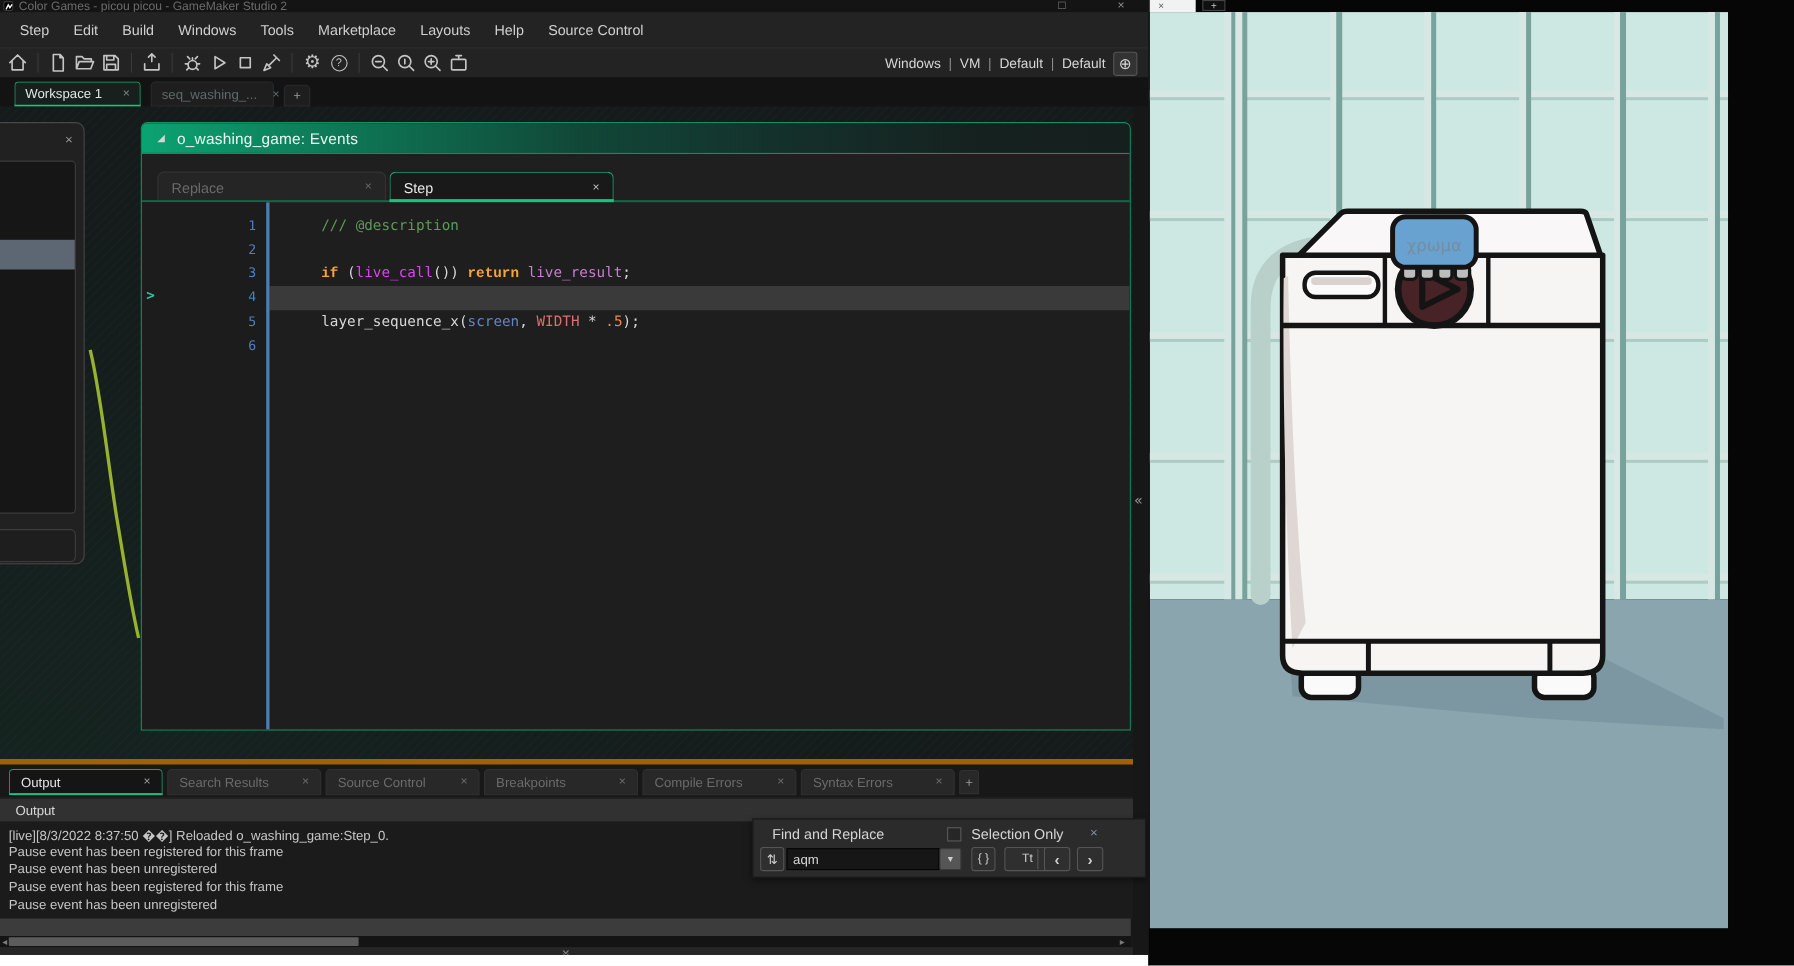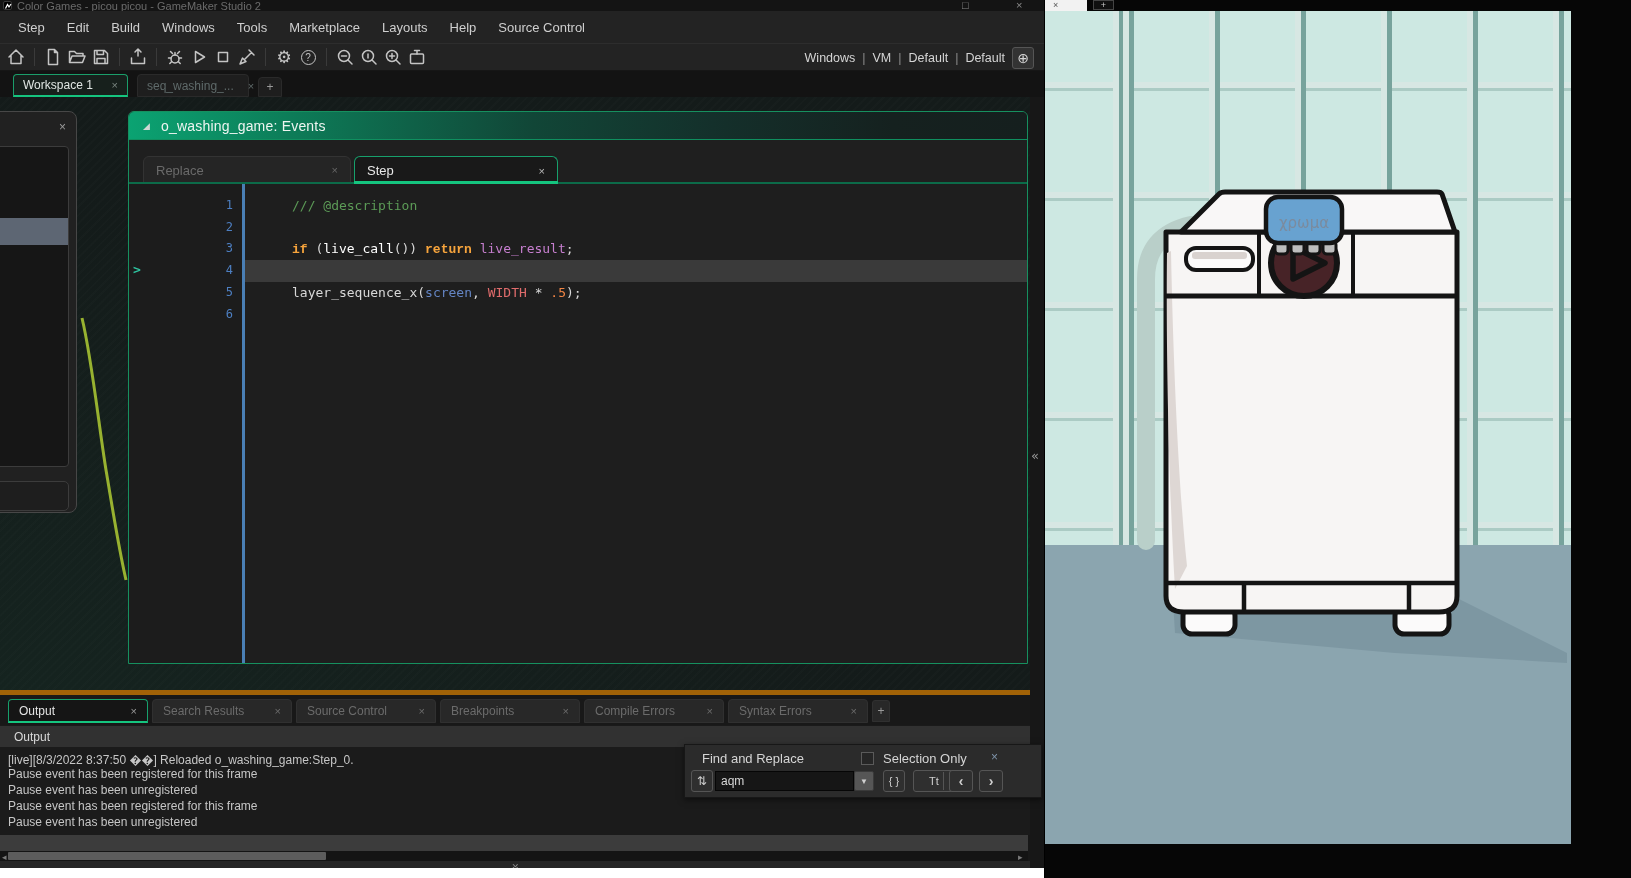--- a/index.html
+++ b/index.html
@@ -77,21 +77,21 @@
   
   #editor{left:0;top:72px;width:898px;height:480px;background:#1e1e1e;font-family:"DejaVu Sans Mono",monospace;}
   #ed-margin{left:0;top:0;width:113px;height:480px;background:#1c1c1c;}
   #cur-marker{left:4px;width:14px;font-size:13px;font-weight:bold;color:#2ec4a0;}
   #gutter{left:60px;top:0;width:50px;height:480px;}
   #gutter .ln{position:absolute;right:6px;width:40px;text-align:right;font-size:12px;color:#4d7fc2;line-height:21.7px;}
   #blue-rule{left:113px;top:0;width:3px;height:480px;background:#4a7fb5;}
   #cur-line-hl{left:116px;width:782px;height:21.7px;background:#3a3a3a;}
   #code-lines{left:123px;top:0;width:775px;height:480px;}
   #code-lines .cl{position:absolute;left:0;width:100%;font-size:13px;line-height:21.7px;white-space:pre;margin-left:40px;}
-  .tk-cm{color:#5c9b57;} .tk-kw{color:#f7a43c;font-weight:bold;font-family:Liberation Mono, monospace;} .tk-fn{color:#ffffff;text-align:right;}
+  .tk-cm{color:#5c9b57;} .tk-kw{color:#f7a43c;font-weight:bold;font-family:Liberation Mono, monospace;} .tk-fn{color:#d946ef;text-align:right;}
   .tk-bi{color:#6485c4;} .tk-mc{color:#e06c6c;} .tk-nm{color:#f28544;} .tk-vr{color:#c77fd0;} .tk-pl{color:#d8d8d8;}
 
   
   #dock{left:0;top:690px;width:1044px;height:178px;background:#181818;border-top:5px solid #a16207;}
   .dtab{position:absolute;top:4px;height:24px;display:flex;align-items:center;justify-content:space-between;padding:0 10px;font-size:12px;border-radius:4px 4px 0 0;width:140px;}
   .dtab.on{background:#151515;border:1px solid #17a06c;border-bottom:2px solid #15c57f;color:#e3e3e3;}
   .dtab.off{background:#282828;border:1px solid #303030;color:#6b6b6b;}
   #dtab-add{left:872px;top:5px;width:18px;height:22px;background:#282828;border:1px solid #303030;color:#9a9a9a;display:flex;align-items:center;justify-content:center;font-size:12px;border-radius:3px 3px 0 0;}
   #subheader{left:0;top:30px;width:1030px;height:22px;background:#313131;border-top:1px solid #1a1a1a;display:flex;align-items:center;}
   #subheader span{margin-left:14px;font-size:12px;color:#d9d9d9;}

